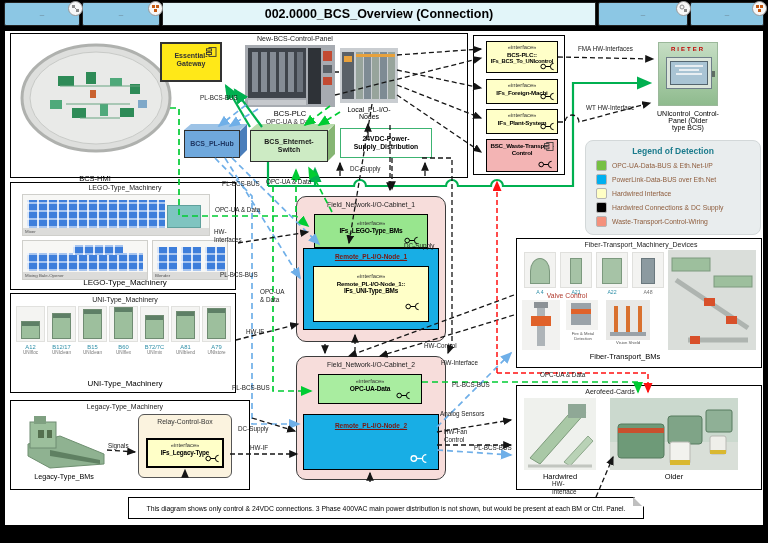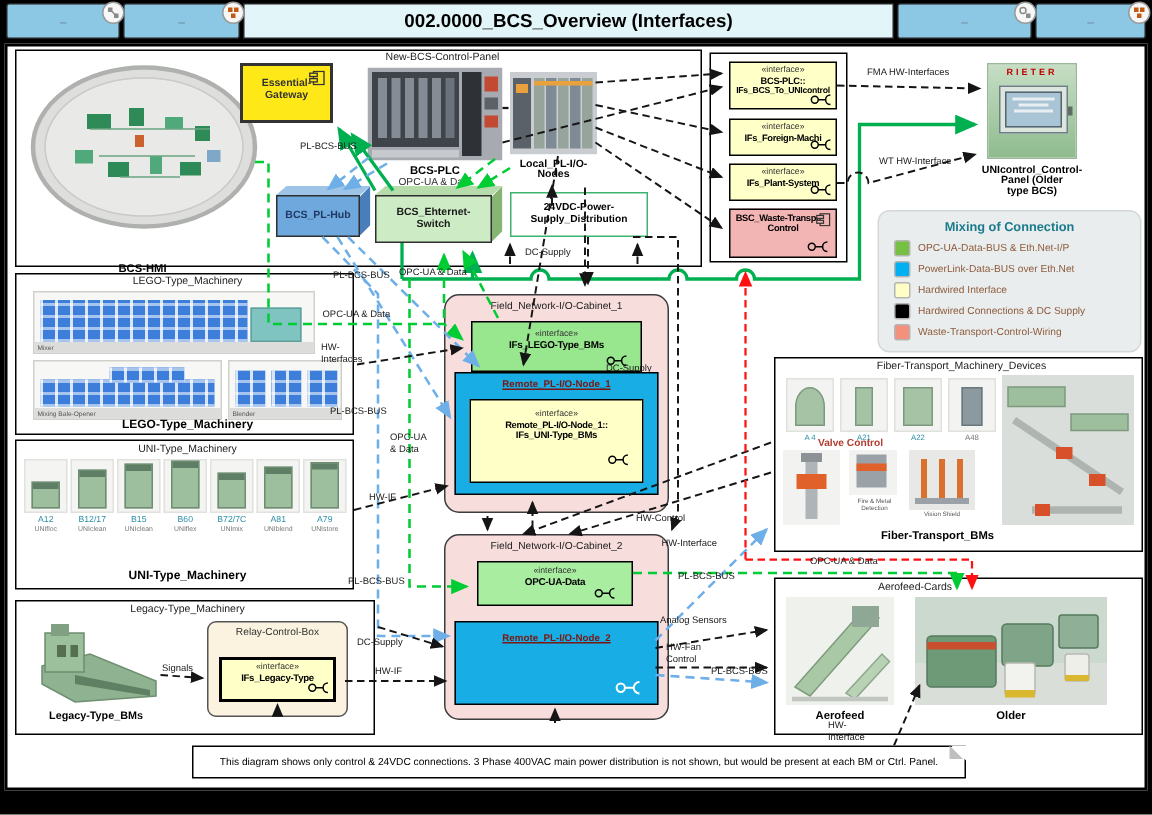--- a/index.html
+++ b/index.html
@@ -7,21 +7,21 @@
 body{background:#000;position:relative;font-family:"Liberation Sans",sans-serif;overflow:hidden}
 .layer{position:absolute;left:0;top:0;width:768px;height:543px}
 .paper{position:absolute;left:3px;top:29px;width:762px;height:498px;background:#fff;border:2px solid #000}
 
 .hdr-tab{position:absolute;height:24px;top:2px;background:#8CC7E4;border:1.5px solid #222;border-radius:2px;color:#6b8794;font-size:8px;display:flex;align-items:center;justify-content:center}
 .hdr-title{position:absolute;top:2px;height:24px;background:#E2F5F9;border:1.5px solid #222;display:flex;align-items:center;justify-content:center;font-weight:bold;font-size:12.5px;color:#000}
 .badge{position:absolute;top:-2px;right:-4px;width:15px;height:15px;border-radius:50%;background:#F7F7F7;border:1px solid #999;display:flex;align-items:center;justify-content:center;z-index:7}
 
 .outline{position:absolute;background:#fff;border:1.6px solid #000}
 .lbl{position:absolute;font-size:6.3px;line-height:7.5px;color:#1a1a1a;white-space:pre-line;z-index:6}
-.cap{position:absolute;font-weight:bold;font-size:7.5px;text-align:center;color:#000}
+.cap{position:absolute;font-weight:normal;font-size:7.5px;text-align:center;color:#000}
 .sm{font-weight:normal;font-size:6.8px;color:#333}
 .pre{white-space:pre-line}
 .ttl-sm{position:absolute;font-size:7px;text-align:center;color:#222}
 
 .ifbox{position:absolute;background:#FFFFC8;border:1.5px solid #000;text-align:center;font-size:6.2px;line-height:7.2px;padding-top:2px}
 .ifbox .st{font-size:5.8px;display:block;color:#333}
 .ifbox .nm{font-weight:bold;display:block;white-space:pre-line;letter-spacing:-0.2px;color:#000}
 .pink{background:#F3B4B4}
 .greenbx{background:#98E68E}
 .greenbx2{background:#A9EDA0}
@@ -81,21 +81,21 @@
       <span>–</span>
     <span class="badge">
         <svg width="9" height="9">
           <rect x="1" y="1" width="3" height="3" fill="#C45911"></rect>
           <rect x="5" y="1" width="3" height="3" fill="#C45911"></rect>
           <rect x="3" y="5" width="3" height="3" fill="#C45911"></rect>
         </svg>
       </span>
     </div>
   <div class="hdr-title" style="left:162px;width:434px">
-      <span>002.0000_BCS_Overview (Interfaces)</span>
+      <span>002.0000_BCS_Overview (Connection)</span>
     </div>
   <div class="hdr-tab" style="left:598px;width:90px">
       <span>–</span>
     <span class="badge">
         <svg width="9" height="9">
           <circle cx="3" cy="3" r="2" fill="none" stroke="#8a8a8a"></circle>
           <rect x="5" y="5" width="3" height="3" fill="#8a8a8a"></rect>
         </svg>
       </span>
     </div>
@@ -248,21 +248,21 @@
           <div style="height:2px;background:#E8EEF2;margin:2px 5px 0"></div>
       </div>
     </div>
     <div style="position:absolute;right:2px;top:28px;width:3px;height:6px;background:#5E6E62"></div>
   </div>
   <div class="cap pre" style="left:640px;top:110px;width:96px;font-size:7px">UNIcontrol_Control-
 Panel (Older
 type BCS)</div>
 
   <div class="legend">
-    <h4>Mixing of Connection</h4>
+    <h4>Legend of Detection</h4>
     <div class="litem" style="top:19px">
         <span class="sw" style="background-color: rgb(118, 192, 67);"></span>
         <span class="litxt">OPC-UA-Data-BUS &amp; Eth.Net-I/P</span>
       </div>
     <div class="litem" style="top:33px">
         <span class="sw" style="background-color: rgb(0, 176, 240);"></span>
         <span class="litxt">PowerLink-Data-BUS over Eth.Net</span>
       </div>
     <div class="litem" style="top:47px">
         <span class="sw" style="background-color: rgb(255, 255, 197);"></span>
@@ -494,21 +494,21 @@
 
   <div class="outline" style="left:516px;top:385px;width:246px;height:105px"></div>
   <div class="ttl-sm" style="left:540px;top:388px;width:140px">Aerofeed-Cards</div>
   <svg style="position:absolute;left:524px;top:398px" width="72" height="72">
     <rect width="72" height="72" fill="#EFF1ED"></rect>
     <polygon points="6,60 52,8 62,14 16,66" fill="#A9C8A6" stroke="#7E9C7C"></polygon>
     <polygon points="40,64 64,38 69,43 46,68" fill="#B9D2B6" stroke="#8EA88C"></polygon>
     <rect x="44" y="6" width="18" height="14" fill="#8FA896"></rect>
     <path d="M4,68 H68" stroke="#C2C6C0" stroke-width="3"></path>
   </svg>
-  <div class="cap" style="left:524px;top:472px;width:72px">Aerofeed</div>
+  <div class="cap" style="left:524px;top:472px;width:72px">Hardwired</div>
   <svg style="position:absolute;left:610px;top:398px" width="128" height="72">
     <rect width="128" height="72" fill="#CBD9CE"></rect>
     <rect y="44" width="128" height="28" fill="#D9DFD8"></rect>
     <rect x="8" y="26" width="46" height="34" rx="3" fill="#6E9A78" stroke="#567A5E"></rect>
     <rect x="8" y="30" width="46" height="5" fill="#C8502E"></rect>
     <rect x="58" y="18" width="34" height="28" rx="3" fill="#7FA487" stroke="#567A5E"></rect>
     <rect x="96" y="12" width="26" height="22" rx="2" fill="#8FB096" stroke="#567A5E"></rect>
     <rect x="60" y="44" width="20" height="22" rx="2" fill="#F2F2EE" stroke="#B9B9B4"></rect>
     <rect x="100" y="38" width="16" height="18" rx="2" fill="#EFEFEA" stroke="#B9B9B4"></rect>
     <rect x="60" y="62" width="20" height="5" fill="#D9B830"></rect>

